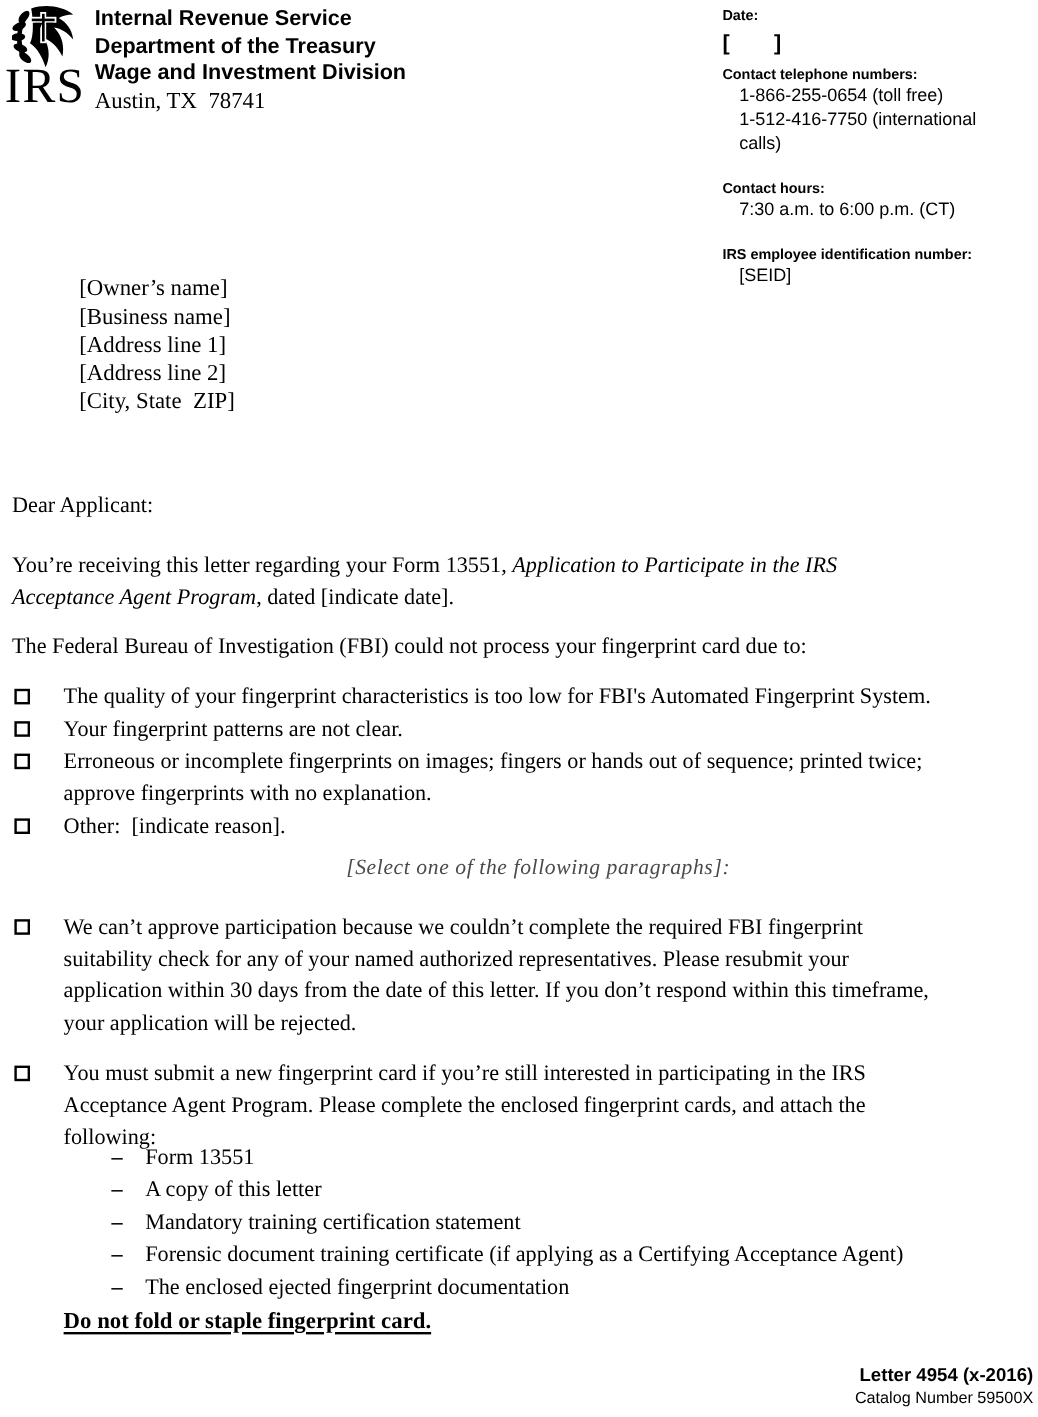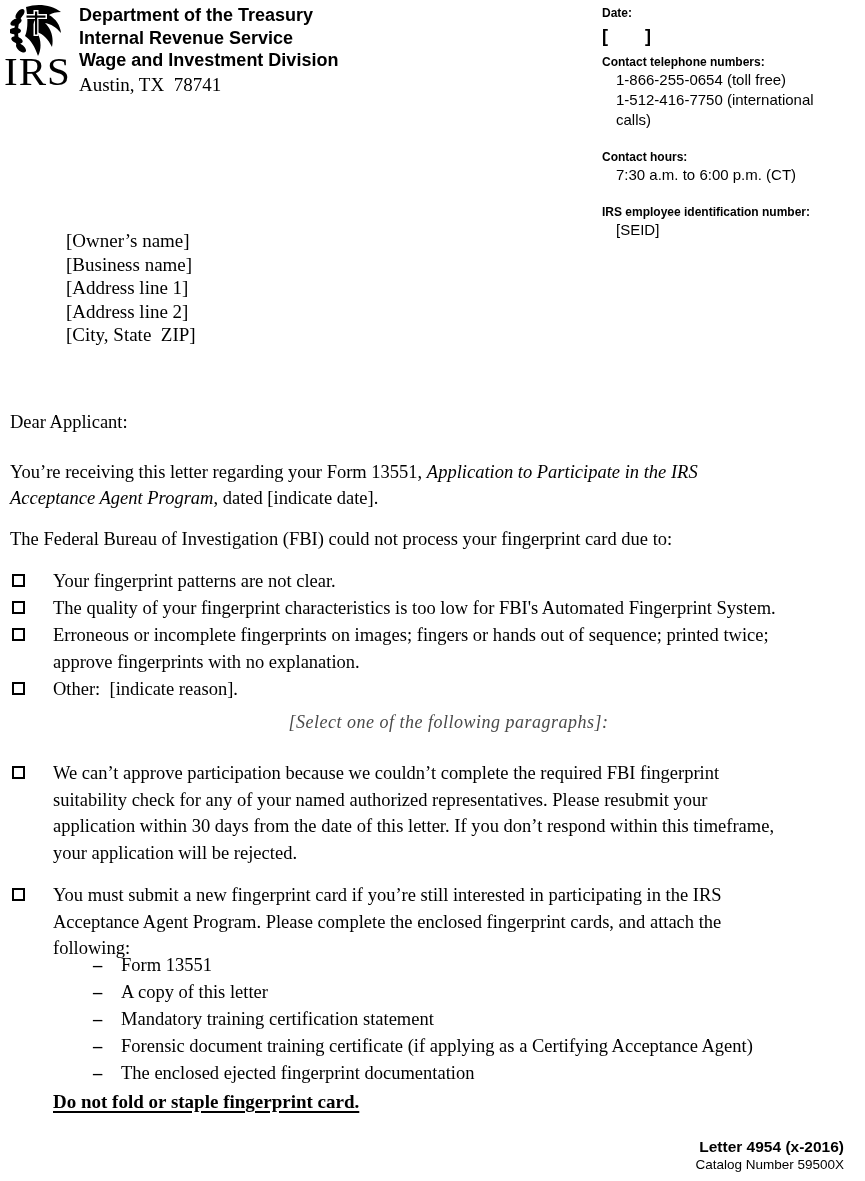--- a/index.html
+++ b/index.html
@@ -74,21 +74,21 @@
 
   .warning {
     position: absolute; top: 1091px; left: 53px;
     font-weight: bold; font-size: 19px;
     text-decoration: underline;
     text-decoration-thickness: 2px;
     text-underline-offset: 3px;
   }
 
   .footer {
-    position: absolute; top: 1137px; right: 21px;
+    position: absolute; top: 1137px; right: 4px;
     text-align: right;
     font-family: "Liberation Sans", sans-serif;
   }
   .footer-letter { font-weight: bold; font-size: 15.5px; line-height: 19px; }
   .footer-catalog { font-size: 13.5px; line-height: 17px; }
 </style>
 </head>
 <body>
 
 <div class="page">
@@ -112,22 +112,22 @@
         <g fill="#000">
           <rect x="25" y="7.5" width="2.2" height="23"></rect>
           <rect x="16.5" y="11.5" width="19" height="2.2"></rect>
           <path d="M19,15 l3.2,7 3.2,-7 z"></path>
           <path d="M28.5,15 l3.2,7 3.2,-7 z"></path>
         </g>
       </svg>
       <div class="irs-text" data-bind="header.logo_text">IRS</div>
     </div>
     <div class="org-block">
+      <div class="org-line" data-bind="header.org_lines.1">Internal Revenue Service</div>
       <div class="org-line" data-bind="header.org_lines.0">Department of the Treasury</div>
-      <div class="org-line" data-bind="header.org_lines.1">Internal Revenue Service</div>
       <div class="org-line" data-bind="header.org_lines.2">Wage and Investment Division</div>
       <div class="org-location" data-bind="header.location">Austin, TX  78741</div>
     </div>
   </div>
 
   <div class="header-right">
     <div class="hr-label" data-bind="header.info.date_label">Date:</div>
     <div class="hr-date-val" data-bind="header.info.date_value">[     ]</div>
     <div class="hr-label" data-bind="header.info.phones_label">Contact telephone numbers:</div>
     <div class="hr-val" data-bind="header.info.phone_lines.0">1-866-255-0654 (toll free)</div>
@@ -152,25 +152,25 @@
   <div class="intro body-text">
     <div><span data-bind="intro.line1_normal">You’re receiving this letter regarding your Form 13551, </span><span style="font-style:italic" data-bind="intro.line1_italic">Application to Participate in the IRS</span></div>
     <div><span style="font-style:italic" data-bind="intro.line2_italic">Acceptance Agent Program</span><span data-bind="intro.line2_normal">, dated [indicate date].</span></div>
   </div>
 
   <div class="fbi-line body-text" data-bind="fbi_line">The Federal Bureau of Investigation (FBI) could not process your fingerprint card due to:</div>
 
   <div class="reasons body-text">
     <div class="check-row">
       <span class="checkbox"></span>
+      <span class="check-text" data-bind="reasons.0.lines.0">The quality of your fingerprint characteristics is too low for FBI's Automated Fingerprint System.</span>
+    </div>
+    <div class="check-row">
+      <span class="checkbox"></span>
       <span class="check-text" data-bind="reasons.1.lines.0">Your fingerprint patterns are not clear.</span>
-    </div>
-    <div class="check-row">
-      <span class="checkbox"></span>
-      <span class="check-text" data-bind="reasons.0.lines.0">The quality of your fingerprint characteristics is too low for FBI's Automated Fingerprint System.</span>
     </div>
     <div class="check-row">
       <span class="checkbox"></span>
       <span class="check-text"><span data-bind="reasons.2.lines.0">Erroneous or incomplete fingerprints on images; fingers or hands out of sequence; printed twice;</span><br><span data-bind="reasons.2.lines.1">approve fingerprints with no explanation.</span></span>
     </div>
     <div class="check-row">
       <span class="checkbox"></span>
       <span class="check-text" data-bind="reasons.3.lines.0">Other:  [indicate reason].</span>
     </div>
   </div>

